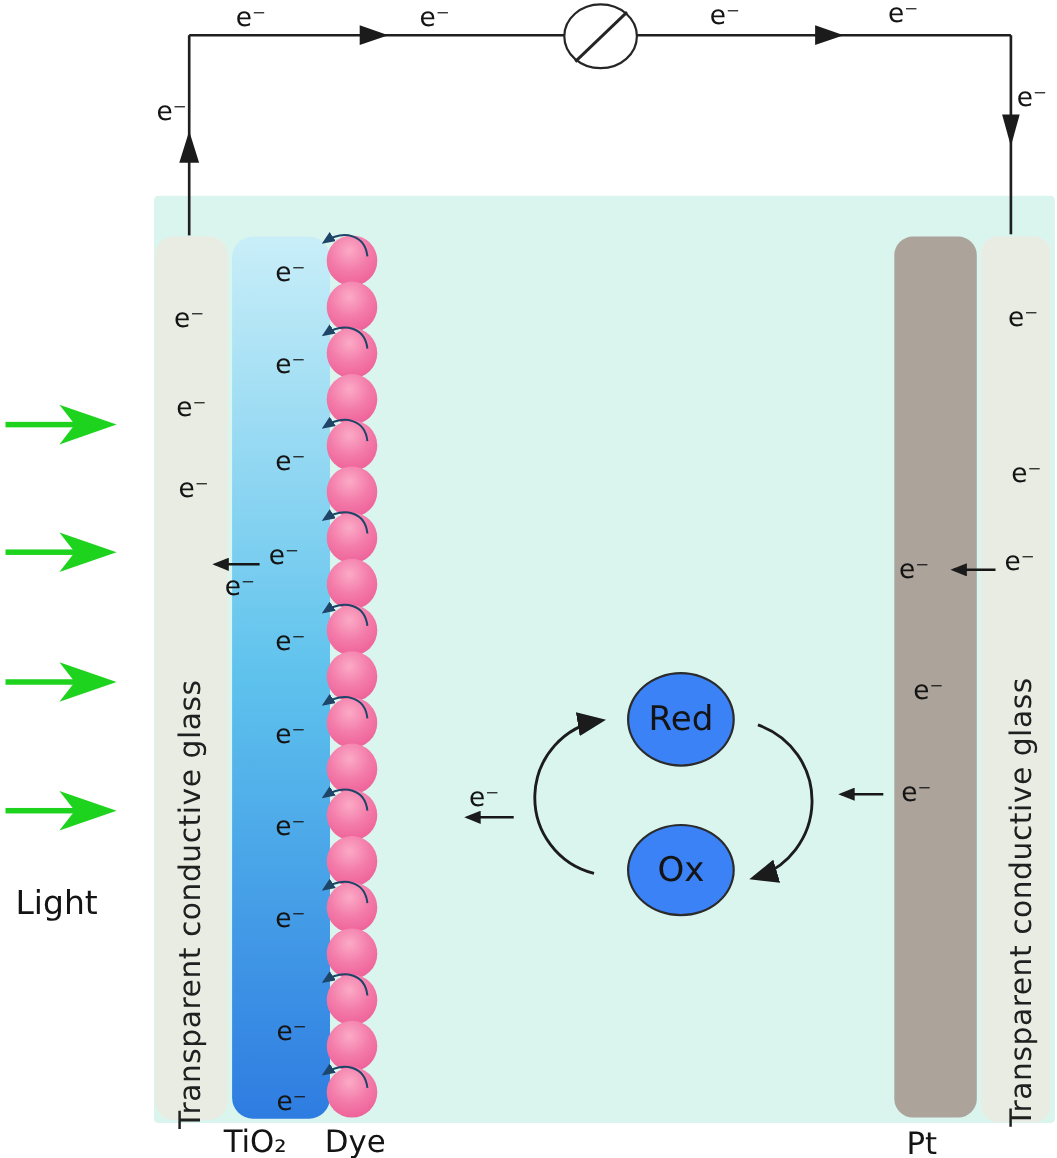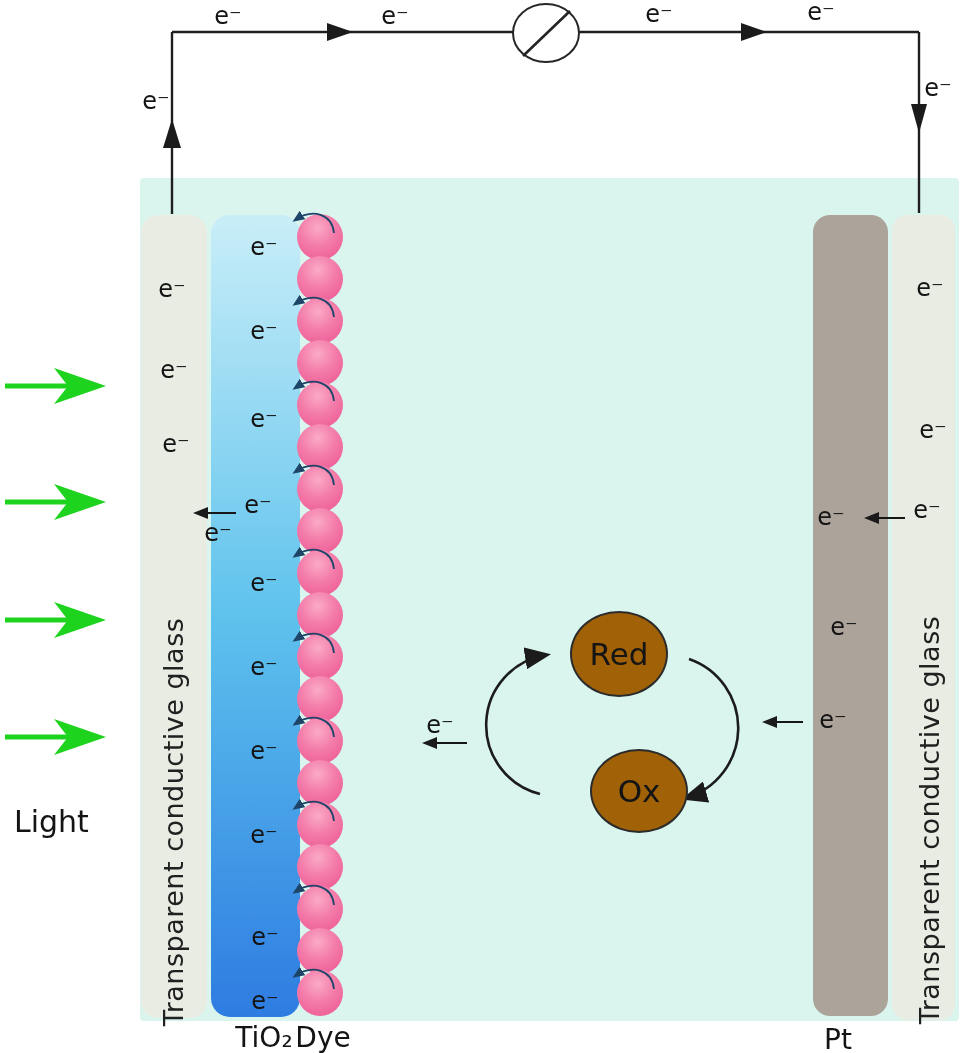--- a/index.html
+++ b/index.html
@@ -13,24 +13,24 @@
         background:linear-gradient(180deg,var(--tio2-top) 0%,var(--tio2-mid) 50%,var(--tio2-bottom) 100%)}
   #pt{left:813px;top:215px;width:75px;height:801px;background:var(--pt);border-radius:17px}
   #dye-layer{left:297px;top:214px;width:46px;height:805px}
   .dye-circle{position:absolute;left:0;width:46px;height:46px;border-radius:50%;
         background:radial-gradient(circle at 45% 30%,var(--dye-light) 0%,var(--dye-mid) 45%,var(--dye-dark) 85%)}
   #lines{position:absolute;left:0;top:0;pointer-events:none}
   .elabel{position:absolute;transform:translate(-50%,-50%);font-size:24px;line-height:1;white-space:nowrap;color:var(--ink)}
   .vtext{position:absolute;transform:translate(-50%,-50%) rotate(-90deg);white-space:nowrap;font-size:27px;color:#202020;letter-spacing:.5px}
   .blabel{position:absolute;transform:translateX(-50%);font-size:28px;color:var(--ink)}
   #light-label{position:absolute;left:14px;top:804px;font-size:30px;color:var(--ink)}
-  .species{position:absolute;background:#a16207;border:2px solid #2b2b2b;border-radius:50%;
+  .species{position:absolute;background:#3b82f6;border:2px solid #2b2b2b;border-radius:50%;
         display:flex;align-items:center;justify-content:center;font-size:31px;color:var(--ink)}
   #red{left:570px;top:611px;width:94px;height:82px}
-  #ox{left:590px;top:749px;width:94px;height:80px}
+  #ox{left:570px;top:749px;width:94px;height:80px}
   .wire{stroke:#1f1f1f;stroke-width:2.4;fill:none}
   .thin-arrow{stroke:#161616;stroke-width:2.2;fill:none}
   .cycle{stroke:#1c1c1c;stroke-width:2.6;fill:none}
   .dye-arrow{stroke:var(--injection);stroke-width:1.8;fill:none}
   .solid{fill:#1b1b1b}
   .ink-fill{fill:#1b1b1b}
   .inj-fill{fill:var(--injection)}
   .meter-face{fill:#fff;stroke:#262626;stroke-width:2}
   .light-shape{fill:var(--light-green)}
 </style>
@@ -126,21 +126,21 @@
   </div>
   <div id="ox" class="species">
     <span>Ox</span>
   </div>
 
   <div class="vtext" style="left:173px;top:822px">Transparent conductive glass</div>
   <div class="vtext" style="left:929px;top:820px">Transparent conductive glass</div>
 
   <div id="light-label">Light</div>
 
-  <div class="blabel" style="left:264px;top:1021px">TiO₂</div>
+  <div class="blabel" style="left:232px;top:1021px">TiO₂</div>
   <div class="blabel" style="left:323px;top:1021px">Dye</div>
   <div class="blabel" style="left:838px;top:1023px">Pt</div>
 <span class="elabel" style="left: 228px; top: 16px;">e⁻</span>
     <span class="elabel" style="left: 395px; top: 16px;">e⁻</span>
     <span class="elabel" style="left: 659px; top: 14px;">e⁻</span>
     <span class="elabel" style="left: 821px; top: 12px;">e⁻</span>
     <span class="elabel" style="left: 156px; top: 101px;">e⁻</span>
     <span class="elabel" style="left: 938px; top: 88px;">e⁻</span>
     <span class="elabel" style="left: 172px; top: 289px;">e⁻</span>
     <span class="elabel" style="left: 174px; top: 370px;">e⁻</span>

